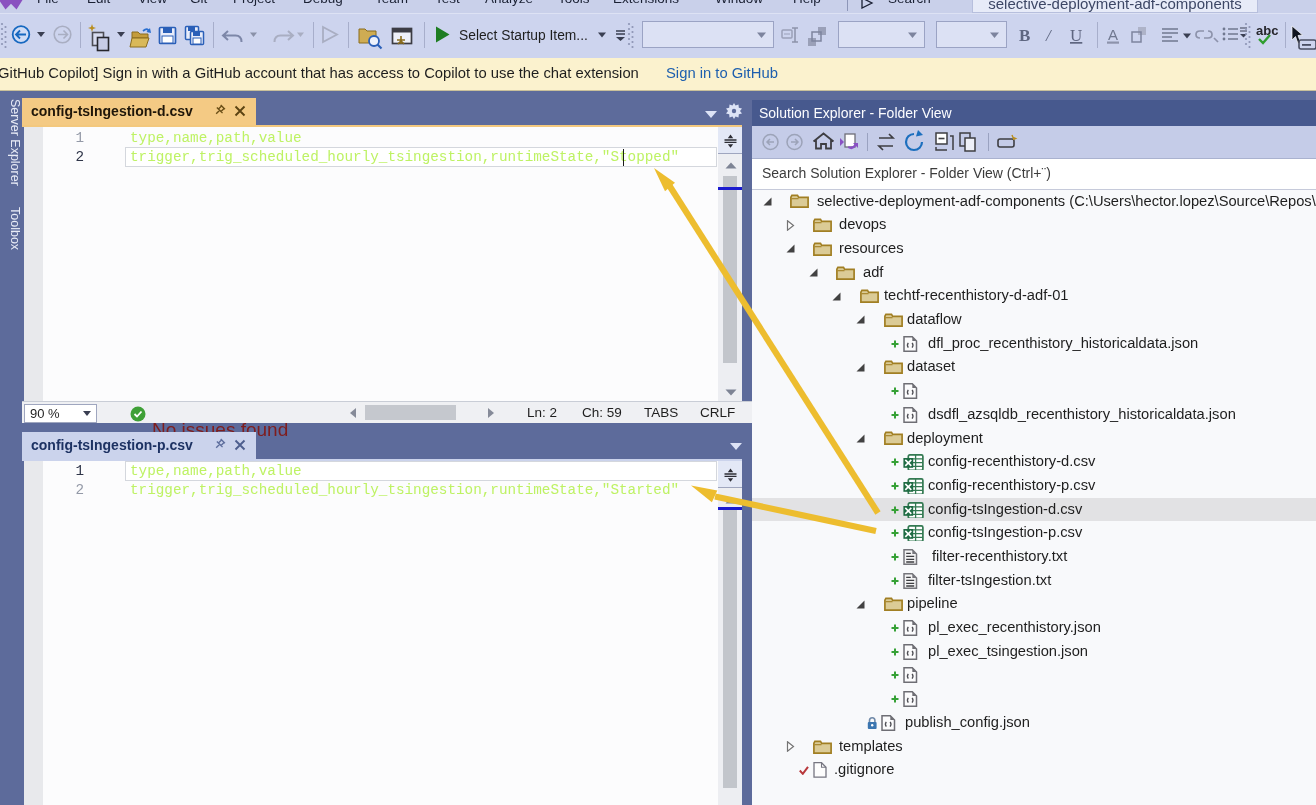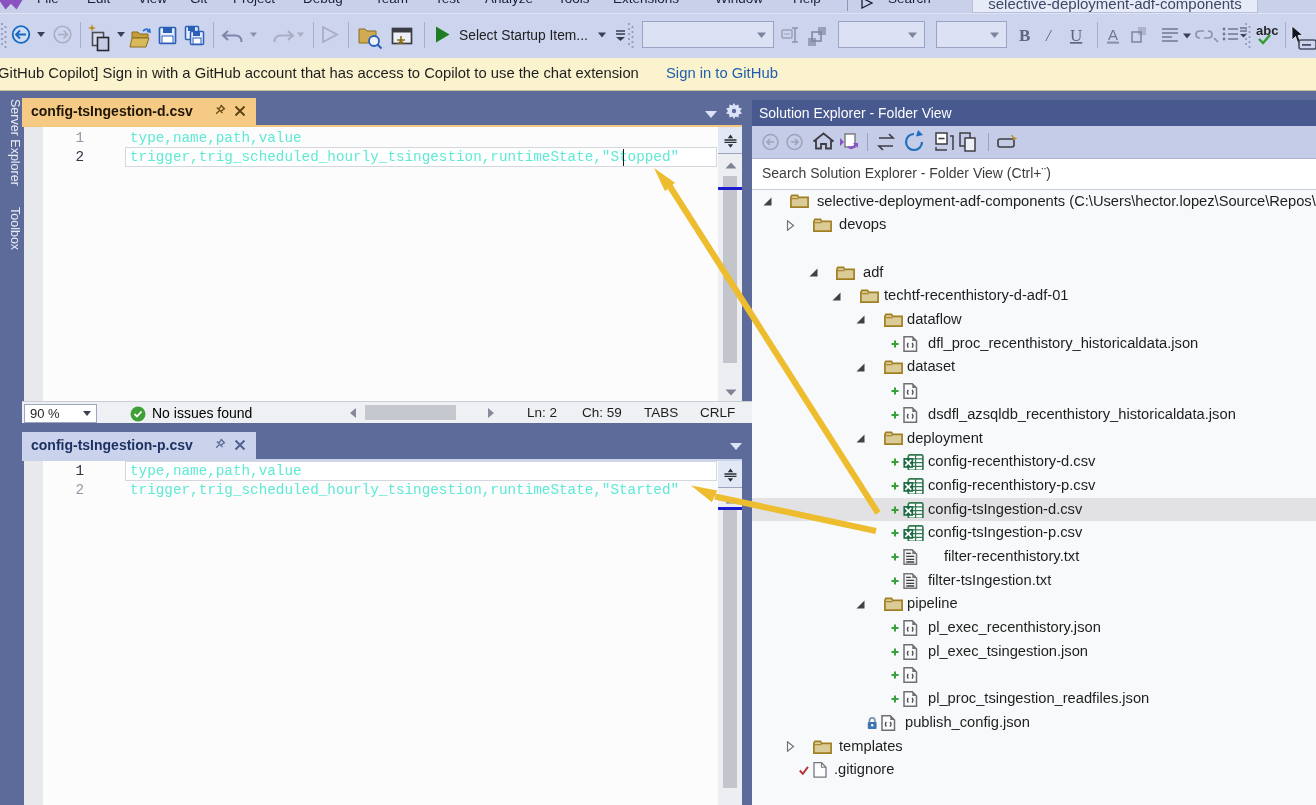--- a/index.html
+++ b/index.html
@@ -1,18 +1,18 @@
 <!DOCTYPE html>
 <html><head><meta charset="utf-8">
 <style>
 html,body{margin:0;padding:0}
 body{width:1316px;height:805px;overflow:hidden;position:relative;
  background:#5d6b9b;font-family:"Liberation Sans",sans-serif;}
 .a{position:absolute}
-.mono{font-family:"Liberation Mono",monospace;font-size:14.3px;line-height:19.5px;white-space:pre;color:#5eead4}
+.mono{font-family:"Liberation Mono",monospace;font-size:14.3px;line-height:19.5px;white-space:pre;color:#bef264}
 .trow{position:absolute;left:0;width:564px;height:23.7px}
 .tlab{position:absolute;top:0;height:23.7px;line-height:23.7px;font-size:14.7px;color:#1e1e1e;white-space:pre}
 svg{display:block}
 </style></head><body>
 
 <div class="a" style="left:0;top:0;width:1316px;height:13px;background:#c9d0ea;overflow:hidden">
 <svg class="a" style="left:0;top:0" width="24" height="11">
       <path d="M0,0 H22.5 L16.5,9.5 L11,3.8 L5.5,9.5 L0,1.5 Z" fill="#8a51c0"></path>
     </svg>
 <span class="a" style="left:37px;top:-9px;font-size:13.5px;color:#1a2033">File</span>
@@ -195,21 +195,21 @@
     <path d="M6,6.5 L11.5,0.5 L0.5,0.5 Z" fill="#7e8495"></path>
   </svg>
 <div class="a" style="left:22px;top:401px;width:814px;height:22px;background:#eff0f3;border-top:1px solid #c9cdd6;box-sizing:border-box">
 <div class="a" style="left:2px;top:1.5px;width:73px;height:19px;background:#fff;border:1px solid #9fa6bf;box-sizing:border-box;font-size:13px;color:#1e1e1e;line-height:17px;padding-left:5px">90 %<svg class="a" style="right:4px;top:6px" width="9" height="6">
         <path d="M0,0 L8,0 L4,5 Z" fill="#3a3f52"></path>
       </svg></div>
 <svg class="a" style="left:108px;top:3.5px" width="16" height="16">
       <circle cx="8" cy="8" r="7.5" fill="#3fa037"></circle>
       <path d="M4.5,8 l2.5,2.5 L11.5,5.5" stroke="#fff" stroke-width="1.8" fill="none"></path>
     </svg>
-<span class="a" style="left:130px;top:3px;font-size:14px;color:#000000">No issues found</span>
+<span class="a" style="left:130px;top:17px;font-size:19px;color:#7f1d1d">No issues found</span>
 <svg class="a" style="left:326px;top:5px" width="10" height="12">
       <path d="M8,1 L2,6 L8,11 Z" fill="#868b99"></path>
     </svg>
 <div class="a" style="left:343px;top:3px;width:91px;height:15px;background:#c5c8ce"></div>
 <svg class="a" style="left:464px;top:5px" width="10" height="12">
       <path d="M2,1 L8,6 L2,11 Z" fill="#868b99"></path>
     </svg>
 <span class="a" style="left:505px;top:2.5px;font-size:13.5px;color:#1e1e1e">Ln: 2</span>
 <span class="a" style="left:560px;top:2.5px;font-size:13.5px;color:#1e1e1e">Ch: 59</span>
 <span class="a" style="left:622px;top:2.5px;font-size:13.5px;color:#1e1e1e">TABS</span>
@@ -293,20 +293,30 @@
 <div class="trow" style="top:23.7px">
 <svg class="a" style="left:34px;top:6.35px" width="10" height="11">
         <path d="M1.5,0.8 L7.5,5.5 L1.5,10.2 Z" fill="#fdfdfd" stroke="#747474" stroke-width="1.2"></path>
       </svg>
 <svg class="a" style="left:61px;top:4.85px" width="20" height="14">
         <path d="M0.9,13.2 V3.2 l1.0,-1.8 h5.6 l1.2,2.0 h9.4 V13.2 Z" fill="#dbcb96" stroke="#a17f23" stroke-width="1.7"></path>
         <path d="M1.6,4.7 h6.9" stroke="#a17f23" stroke-width="1.1"></path>
       </svg>
 <span class="tlab" style="left:87px">devops</span>
 </div>
+<div class="trow" style="top:47.4px">
+<svg class="a" style="left:34px;top:7.35px" width="10" height="11">
+        <path d="M8.5,0.5 L8.5,8.5 L0.5,8.5 Z" fill="#424242"></path>
+      </svg>
+<svg class="a" style="left:61px;top:4.85px" width="20" height="14">
+        <path d="M0.9,13.2 V3.2 l1.0,-1.8 h5.6 l1.2,2.0 h9.4 V13.2 Z" fill="#dbcb96" stroke="#a17f23" stroke-width="1.7"></path>
+        <path d="M1.6,4.7 h6.9" stroke="#a17f23" stroke-width="1.1"></path>
+      </svg>
+<span class="tlab" style="left:87px">resources</span>
+</div>
 <div class="trow" style="top:71.1px">
 <svg class="a" style="left:57px;top:7.35px" width="10" height="11">
         <path d="M8.5,0.5 L8.5,8.5 L0.5,8.5 Z" fill="#424242"></path>
       </svg>
 <svg class="a" style="left:84px;top:4.85px" width="20" height="14">
         <path d="M0.9,13.2 V3.2 l1.0,-1.8 h5.6 l1.2,2.0 h9.4 V13.2 Z" fill="#dbcb96" stroke="#a17f23" stroke-width="1.7"></path>
         <path d="M1.6,4.7 h6.9" stroke="#a17f23" stroke-width="1.1"></path>
       </svg>
 <span class="tlab" style="left:111px">adf</span>
 </div>
@@ -432,21 +442,21 @@
 </div>
 <div class="trow" style="top:355.5px">
 <svg class="a" style="left:139px;top:7.85px" width="8" height="8">
         <path d="M4,0.5 V7.5 M0.5,4 H7.5" stroke="#36a136" stroke-width="2"></path>
       </svg>
 <svg class="a" style="left:151px;top:3.8499999999999996px" width="16" height="16">
         <path d="M1,0.8 H9.3 l4.2,4.2 V15.3 H1 Z" fill="#f4f4f5" stroke="#76767c" stroke-width="1.5"></path>
         <path d="M9.3,0.8 l4.2,4.2 H9.3 Z" fill="#76767c"></path>
         <path d="M3.2,4.3 h4.6 M3.2,7.3 h8 M3.2,10.3 h8 M3.2,13 h8" stroke="#3e3e42" stroke-width="1.3"></path>
       </svg>
-<span class="tlab" style="left:192px">filter-recenthistory.txt</span>
+<span class="tlab" style="left:180px">filter-recenthistory.txt</span>
 </div>
 <div class="trow" style="top:379.2px">
 <svg class="a" style="left:139px;top:7.85px" width="8" height="8">
         <path d="M4,0.5 V7.5 M0.5,4 H7.5" stroke="#36a136" stroke-width="2"></path>
       </svg>
 <svg class="a" style="left:151px;top:3.8499999999999996px" width="16" height="16">
         <path d="M1,0.8 H9.3 l4.2,4.2 V15.3 H1 Z" fill="#f4f4f5" stroke="#76767c" stroke-width="1.5"></path>
         <path d="M9.3,0.8 l4.2,4.2 H9.3 Z" fill="#76767c"></path>
         <path d="M3.2,4.3 h4.6 M3.2,7.3 h8 M3.2,10.3 h8 M3.2,13 h8" stroke="#3e3e42" stroke-width="1.3"></path>
       </svg>
@@ -496,21 +506,20 @@
 </div>
 <div class="trow" style="top:497.7px">
 <svg class="a" style="left:139px;top:7.85px" width="8" height="8">
         <path d="M4,0.5 V7.5 M0.5,4 H7.5" stroke="#36a136" stroke-width="2"></path>
       </svg>
 <svg class="a" style="left:151px;top:3.8499999999999996px" width="16" height="16">
         <path d="M1,0.8 H9.3 l4.2,4.2 V15.3 H1 Z" fill="#fbfbfc" stroke="#6e6e74" stroke-width="1.5"></path>
         <path d="M9.3,0.8 l4.2,4.2 H9.3 Z" fill="#6e6e74"></path>
         <path d="M5.3,6.8 q-1.8,2.2 0,4.8 M9.1,6.8 q1.8,2.2 0,4.8" fill="none" stroke="#4e4e54" stroke-width="1.3"></path>
       </svg>
-<span class="tlab" style="left:176px">pl_proc_tsingestion_readfiles.json</span>
 </div>
 <div class="trow" style="top:521.4px">
 <svg class="a" style="left:115px;top:5.85px" width="10" height="12">
         <path d="M2.5,5 v-1.5 a2.7,2.7 0 0 1 5.4,0 V5" fill="none" stroke="#7089a8" stroke-width="1.6"></path>
         <rect x="0.8" y="5" width="8.8" height="7" rx="1" fill="#3c76b0"></rect>
         <circle cx="5.2" cy="8.2" r="1.2" fill="#fff"></circle>
       </svg>
 <svg class="a" style="left:129px;top:3.8499999999999996px" width="16" height="16">
         <path d="M1,0.8 H9.3 l4.2,4.2 V15.3 H1 Z" fill="#fbfbfc" stroke="#6e6e74" stroke-width="1.5"></path>
         <path d="M9.3,0.8 l4.2,4.2 H9.3 Z" fill="#6e6e74"></path>

